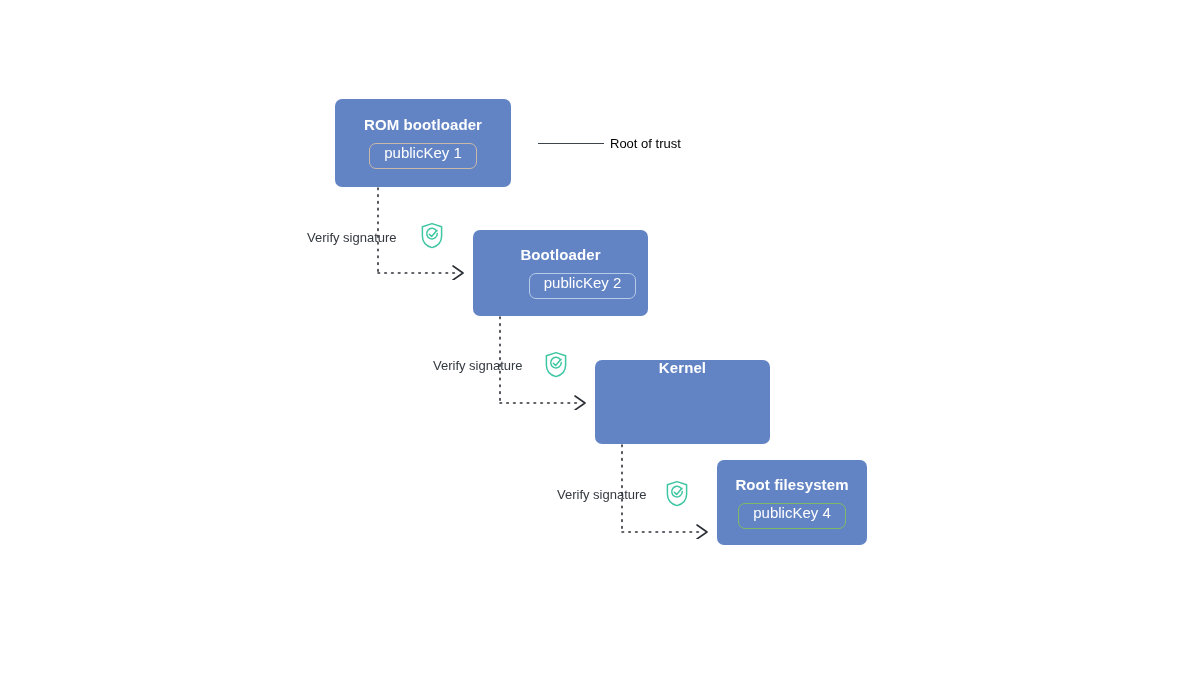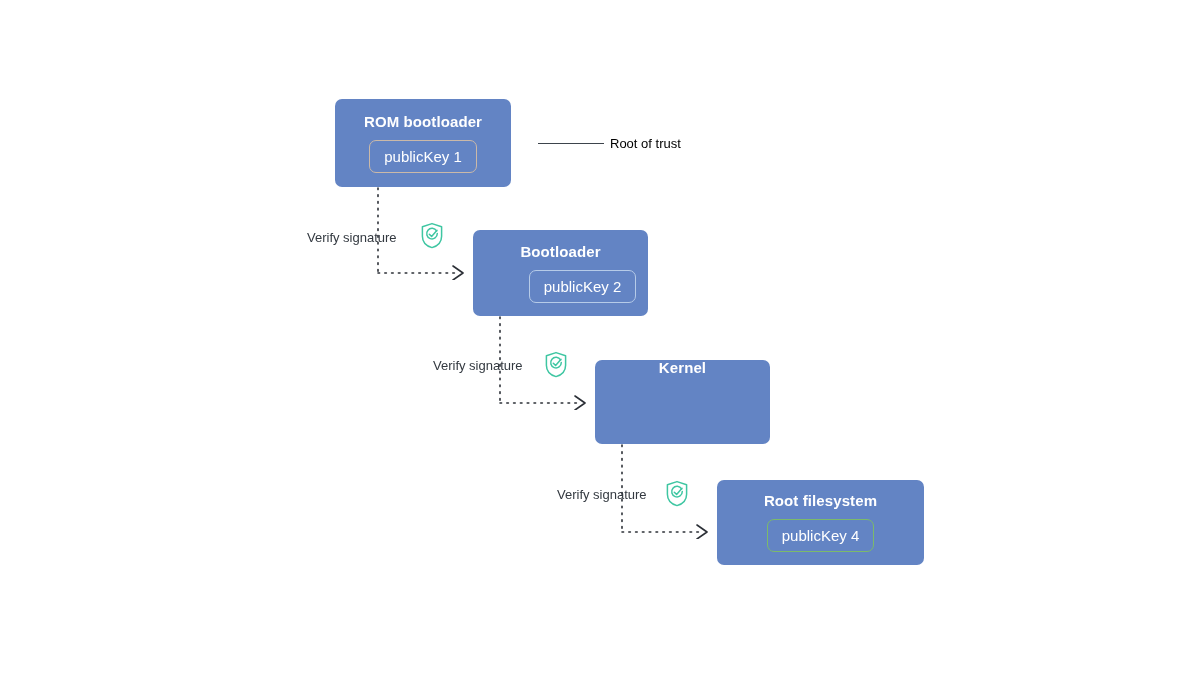--- a/index.html
+++ b/index.html
@@ -34,21 +34,21 @@
     margin-bottom: 11px;
     white-space: nowrap;
   }
   .key-chip {
     border: 1.4px solid #cbb9a8;
     border-radius: 7px;
     color: #ffffff;
     font-size: 15px;
     font-weight: normal;
     line-height: 1;
-    padding: 8px 14px 8px 14px;
+    padding: 1px 14px 8px 14px;
     white-space: nowrap;
     background: transparent;
     box-sizing: border-box;
   }
   .verify-label {
     position: absolute;
     color: #333940;
     font-size: 13px;
     line-height: 1;
     white-space: nowrap;
@@ -106,21 +106,21 @@
 
   <div class="stage-box" style="left:473px; top:230px; width:175px; height:86px;">
     <div class="stage-title">Bootloader</div>
     <div class="key-chip" style="border-color:#b6cbe8;margin-left:44px;">publicKey 2</div>
   </div>
 
   <div class="stage-box" style="left:595px; top:360px; width:175px; height:84px;justify-content:space-between;">
     <div class="stage-title">Kernel</div>
   </div>
 
-  <div class="stage-box" style="left:717px; top:480px; width:207px; height:85px;">
+  <div class="stage-box" style="left:717px; top:460px; width:150px; height:85px;">
     <div class="stage-title">Root filesystem</div>
     <div class="key-chip" style="border-color:#7cba6a;">publicKey 4</div>
   </div>
 
   <div class="verify-label" style="left:307px; top:231px;">Verify signature</div>
   <div class="verify-label" style="left:433px; top:359px;">Verify signature</div>
   <div class="verify-label" style="left:557px; top:488px;">Verify signature</div>
 
   <svg class="shield-icon" style="left:420px; top:222px;" viewBox="0 0 24 27">
     <path d="M12 1.6 L21.6 4.8 L21.6 14.2 C21.6 20.2 17.3 24.1 12 25.6

